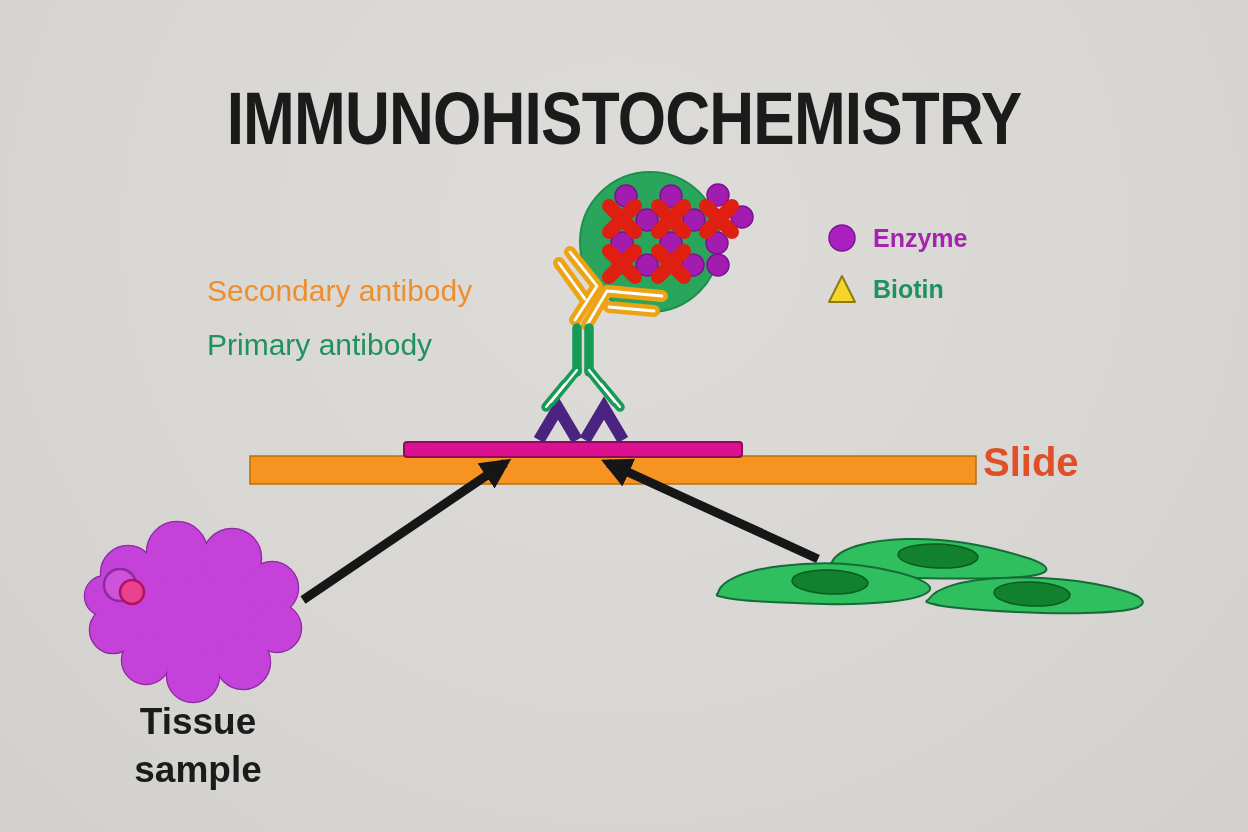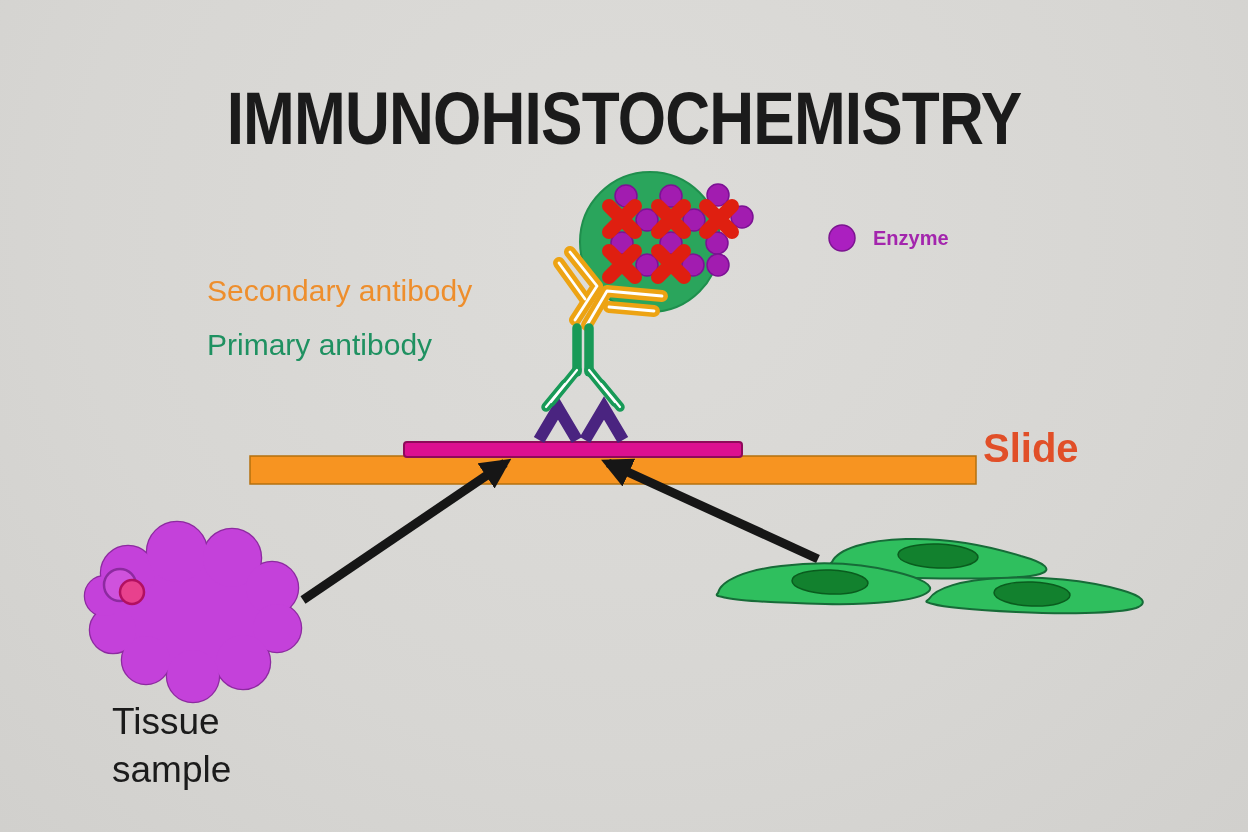--- a/index.html
+++ b/index.html
@@ -18,29 +18,29 @@
     left:0;top:82px;width:1248px;text-align:center;
     font-size:74px;font-weight:700;letter-spacing:-1px;color:#1b1b1b;
     transform:scaleX(0.84);transform-origin:50% 50%;
     white-space:nowrap;line-height:1;
   }
   .lbl-secondary{left:207px;top:274px;font-size:30px;font-weight:500;color:#ee8e2c;}
   .lbl-primary{left:207px;top:328px;font-size:30px;font-weight:500;color:#1f9161;}
   .legend{left:826px;top:221px;}
   .legend-row{display:flex;align-items:center;gap:15px;height:34px;margin-bottom:17px;}
   .legend-icon{width:32px;height:32px;display:flex;align-items:center;justify-content:center;}
-  .legend-label{font-size:20px;font-weight:700;line-height:1;}
+  .legend-label{font-size:25px;font-weight:700;line-height:1;}
   .lg-enzyme{color:#a325ad;}
   .lg-avidin{color:#a82a99;}
   .lg-biotin{color:#1f9161;}
-  .lbl-slide{left:983px;top:428px;font-size:40px;font-weight:700;color:#e14f28;line-height:1;}
+  .lbl-slide{left:983px;top:442px;font-size:40px;font-weight:700;color:#e14f28;line-height:1;}
   .lbl-cells{left:845px;top:620px;width:132px;text-align:center;font-size:38px;font-weight:700;color:#1b1b1b;line-height:1;}
   .lbl-tissue{
-    left:112px;top:698px;width:172px;text-align:left;
-    font-size:37px;font-weight:400;color:#1b1b1b;line-height:48px;
+    left:112px;top:698px;width:172px;text-align:center;
+    font-size:37px;font-weight:700;color:#1b1b1b;line-height:48px;
     white-space:pre-line;
   }
 </style>
 </head>
 <body>
 
 <div class="stage">
 
   <svg class="art" viewBox="0 0 1248 832" aria-hidden="true">
     <defs>
@@ -172,19 +172,27 @@
 
   <div class="abs legend">
     <div class="legend-row">
       <span class="legend-icon">
         <svg width="30" height="30" viewBox="0 0 30 30">
           <circle cx="15" cy="15" r="13" stroke="#7c1590" stroke-width="1.5" fill="#ab1fc0"></circle>
         </svg>
       </span>
       <span class="legend-label lg-enzyme">Enzyme</span>
     </div>
+    <div class="legend-row">
+      <span class="legend-icon">
+        <svg width="32" height="32" viewBox="0 0 32 32">
+          <polygon points="16,3 29,29 3,29" stroke="#8f7d14" stroke-width="2" stroke-linejoin="round" fill="#f5d42b"></polygon>
+        </svg>
+      </span>
+      <span class="legend-label lg-biotin">Biotin</span>
+    </div>
   </div>
 
   <div class="abs lbl-slide">Slide</div>
   <div class="abs lbl-tissue">Tissue
 sample</div>
 
 </div>
 
 </body></html>

